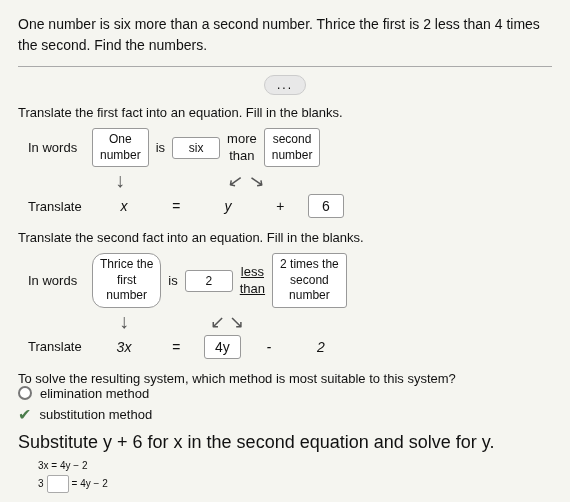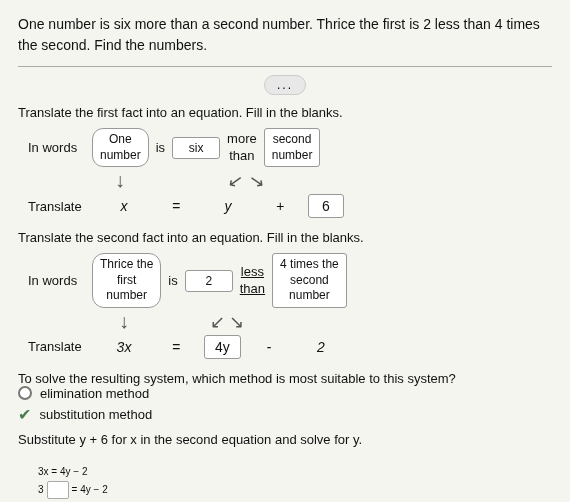--- a/index.html
+++ b/index.html
@@ -115,22 +115,22 @@
       flex-shrink: 0;
     }
     .checkmark {
       color: #4a7c4a;
       font-size: 16px;
     }
     .substitute-section {
       margin-top: 8px;
     }
     .substitute-label {
-      font-size: 13px;
-      margin-bottom: 16px;
+      font-size: 18px;
+      margin-bottom: 4px;
     }
     .math-lines {
       margin-left: 20px;
       font-size: 10px;
       line-height: 1.8;
     }
     .math-line {
       display: flex;
       align-items: center;
       gap: 3px;
@@ -161,21 +161,21 @@
 
   <button class="dots-btn">...</button>
 
   <div class="section">
     <div class="section-label">Translate the first fact into an equation. Fill in the blanks.</div>
 
     <div class="translate-block">
 
       <div class="words-row">
         <span class="in-words-label">In words</span>
-        <div class="word-box" style="white-space:pre-line; line-height:1.3;border-radius:11px;">One
+        <div class="word-box" style="white-space:pre-line; line-height:1.3;">One
 number</div>
         <span class="connector">is</span>
         <div class="word-box">six</div>
         <span class="connector" style="white-space:pre-line; text-align:center; line-height:1.3;">more
 than</span>
         <div class="word-box" style="white-space:pre-line; line-height:1.3;">second
 number</div>
       </div>
 
       <div style="display:flex; padding-left:68px; margin-bottom:2px; align-items:flex-end; gap:4px;">
@@ -207,21 +207,21 @@
 
       <div class="words-row">
         <span class="in-words-label">In words</span>
         <div class="word-box" style="white-space:pre-line; line-height:1.3;border-radius:12px;">Thrice the
 first
 number</div>
         <span class="connector">is</span>
         <div class="word-box">2</div>
         <span class="connector" style="white-space:pre-line; text-align:center; line-height:1.3;text-decoration:underline;">less
 than</span>
-        <div class="word-box" style="white-space:pre-line; line-height:1.3;">4 times the
+        <div class="word-box" style="white-space:pre-line; line-height:1.3;">2 times the
 second
 number</div>
       </div>
 
       <div style="display:flex; padding-left:68px; margin-bottom:2px; align-items:flex-end; gap:4px;">
         <div style="min-width:56px; text-align:center; font-size:20px; color:#555;">↓</div>
         <div style="min-width:28px;"></div>
         <div style="min-width:18px;"></div>
         <div style="display:flex; gap:4px; align-items:flex-end;">
           <div style="font-size:18px; color:#555;">↙</div>

